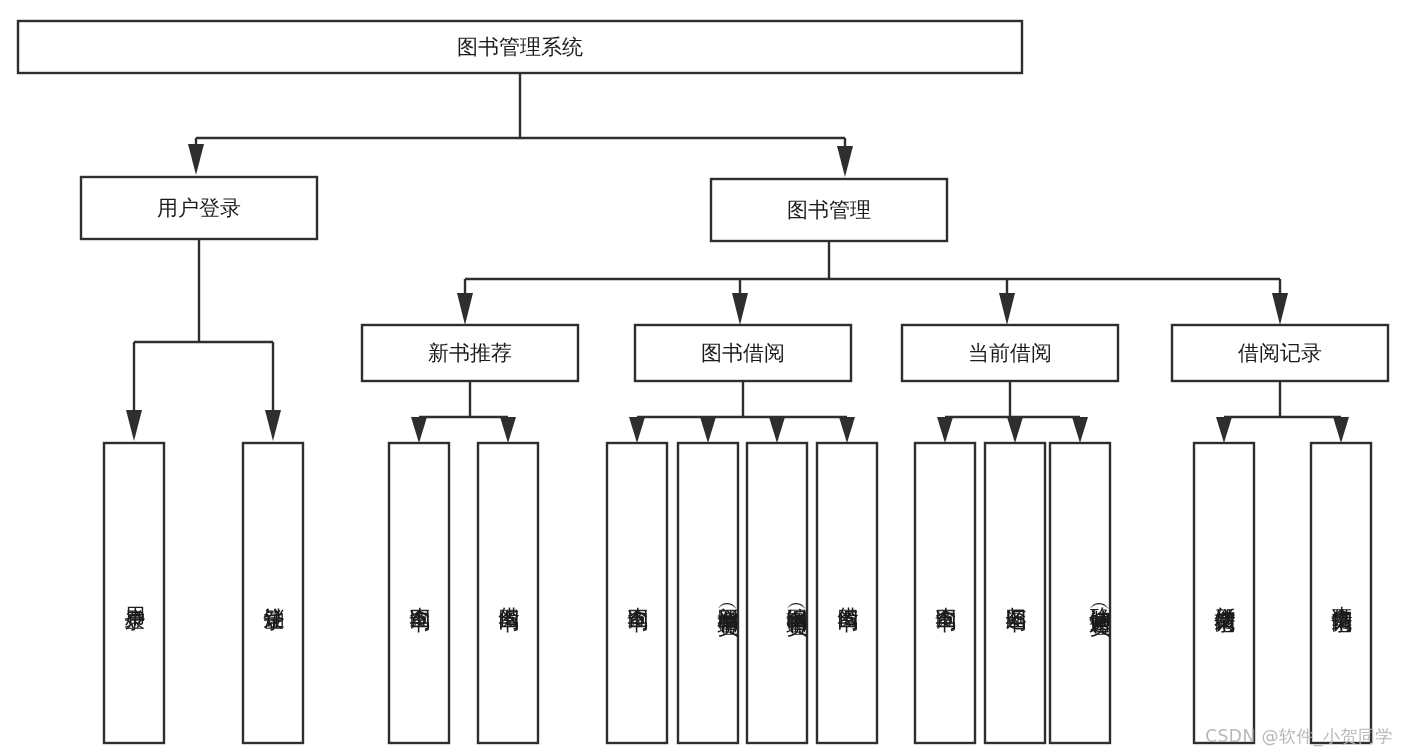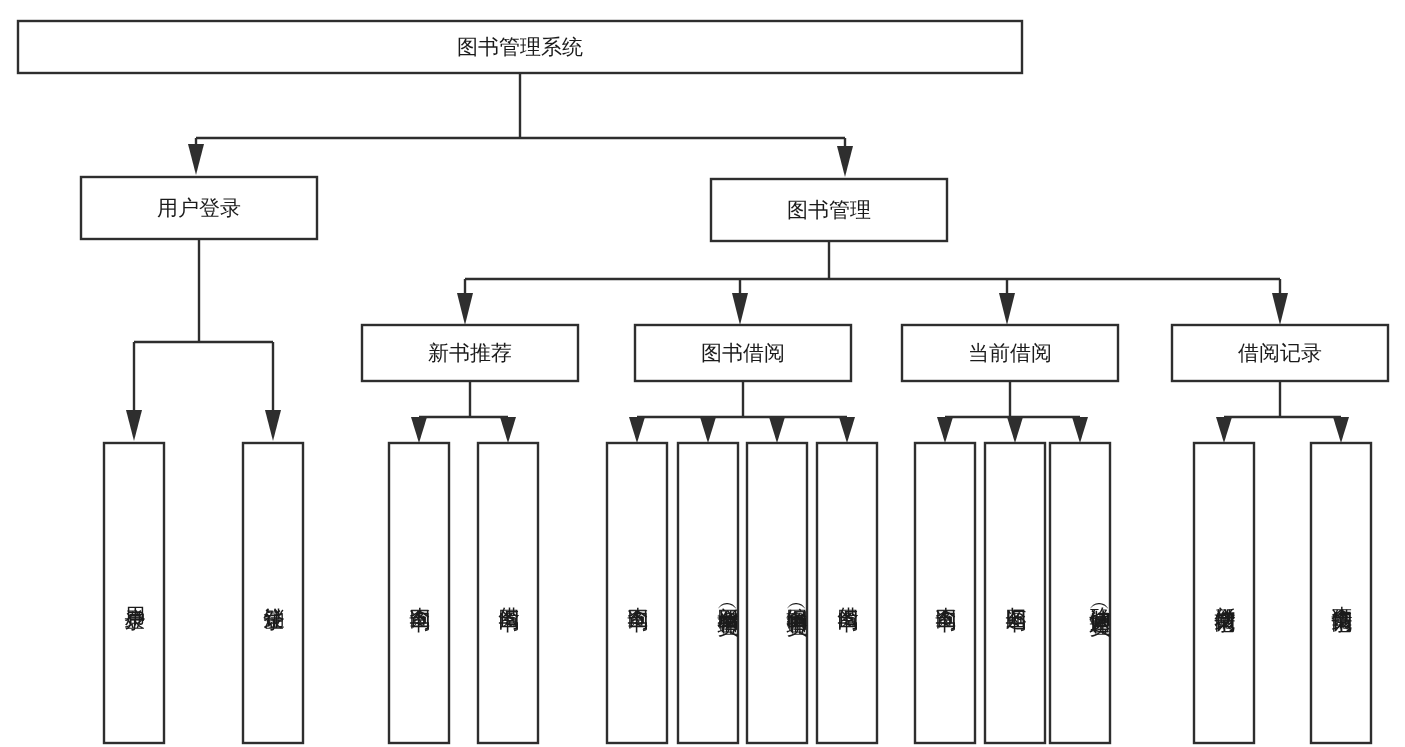--- a/index.html
+++ b/index.html
@@ -182,14 +182,15 @@
   <div class="node-label-v" style="left:747px; top:436px; width:60px; height:300px; align-items:flex-start; padding-top:8px; box-sizing:border-box;">编辑图书（管理员）</div>
   <div class="node-label-v" style="left:817px; top:436px; width:60px; height:300px;">借阅图书</div>
 
   <div class="node-label-v" style="left:915px; top:436px; width:60px; height:300px;">查询图书</div>
   <div class="node-label-v" style="left:985px; top:436px; width:60px; height:300px;">归还图书</div>
   <div class="node-label-v" style="left:1050px; top:436px; width:60px; height:300px; align-items:flex-start; padding-top:8px; box-sizing:border-box;">确认归还（管理员）</div>
 
   <div class="node-label-v" style="left:1194px; top:436px; width:60px; height:300px;">新增借阅记录</div>
   <div class="node-label-v" style="left:1311px; top:436px; width:60px; height:300px;">查询借阅记录</div>
 
+  <div class="watermark">CSDN @软件_小贺同学</div>
 
 </div>
 
 </body></html>

